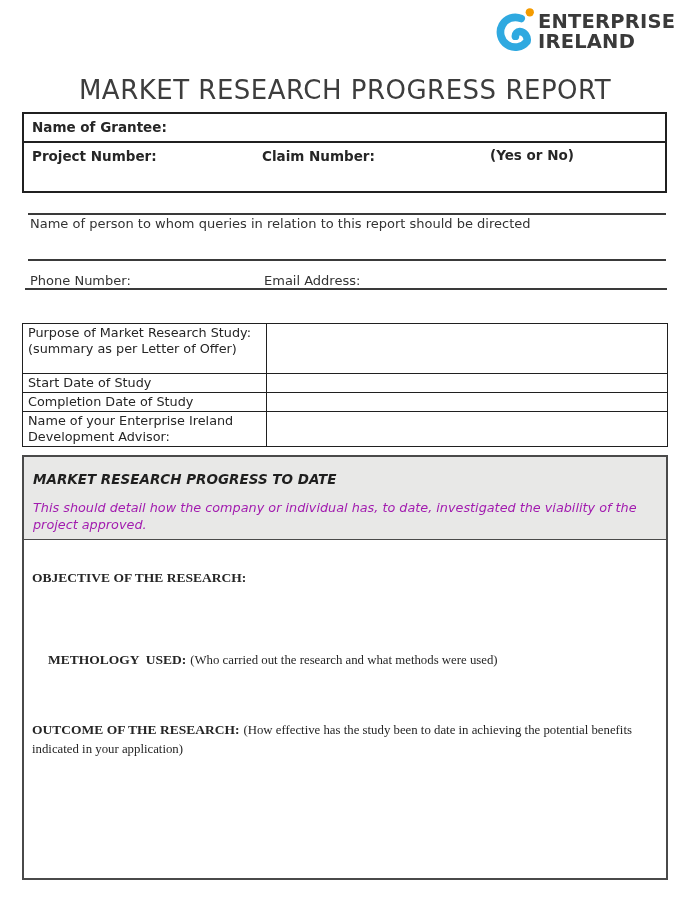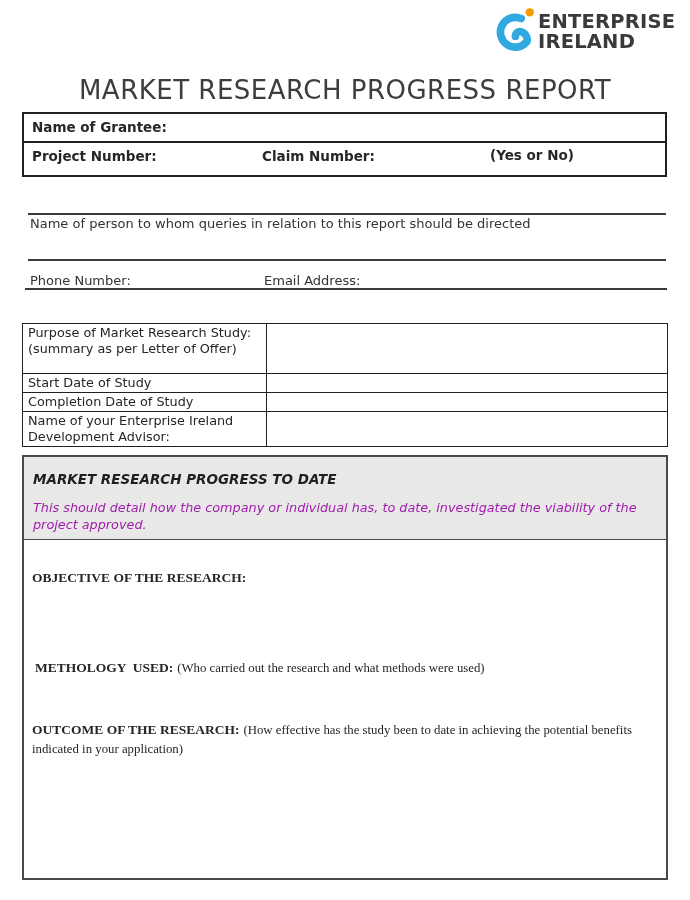--- a/index.html
+++ b/index.html
@@ -22,21 +22,21 @@
     position:absolute; left:0; top:75px; width:690px; text-align:center;
     font-size:26px; letter-spacing:0.5px; color:#3d3d3d;
   }
 
   
   .grantee-table {
     position:absolute; left:22px; top:112px; width:645px;
     border:2px solid #202020; font-size:13.5px; font-weight:bold;
   }
   .grantee-row1 { border-bottom:2px solid #202020; padding:5px 8px 6px 8px; }
-  .grantee-row2 { position:relative; height:32px; }
+  .grantee-row2 { position:relative; height:48px; }
   .lbl-project { position:absolute; left:8px; top:5px; }
   .lbl-claim   { position:absolute; left:238px; top:5px; }
   .final-claim { position:absolute; left:408px; top:4px; width:200px; text-align:center; line-height:17px; }
 
   
   .rule { position:absolute; height:2px; background:#3a3a3a; }
   .rule-1 { left:28px; top:213px; width:638px; }
   .rule-2 { left:28px; top:259px; width:638px; }
   .rule-3 { left:25px; top:288px; width:642px; }
   .queries-label { position:absolute; left:30px; top:216px; font-size:13px; color:#333333; }
@@ -65,21 +65,21 @@
   }
   .progress-head .head-title { font-size:13.5px; font-weight:bold; font-style:italic; color:#1f1f1f; }
   .progress-head .head-desc  {
     margin-top:12px; font-size:12.8px; font-style:italic; line-height:17px;
     width:616px; color:#a21caf;
   }
   .progress-body { position:relative; height:337px;font-family:Liberation Serif, serif; }
   .field-label { font-weight:bold; font-size:13.5px; white-space:pre-wrap; }
   .field-hint  { font-weight:normal; font-size:12.8px; }
   .objective-row   { position:absolute; left:8px; top:28px; }
-  .methodology-row { position:absolute; left:11px; top:106px; width:626px; line-height:17px;margin-top:12px; }
+  .methodology-row { position:absolute; left:24px; top:106px; width:626px; line-height:25px; }
   .outcome-row     { position:absolute; left:8px; top:180px; width:622px; line-height:17px; }
 </style>
 </head>
 <body>
 
 <div class="page">
 
   <div class="logo-icon">
     <svg width="48" height="50" viewBox="0 0 50 52" xmlns="http://www.w3.org/2000/svg">
       <circle cx="42.5" cy="6.5" r="4.3" fill="#f49b00"></circle>

